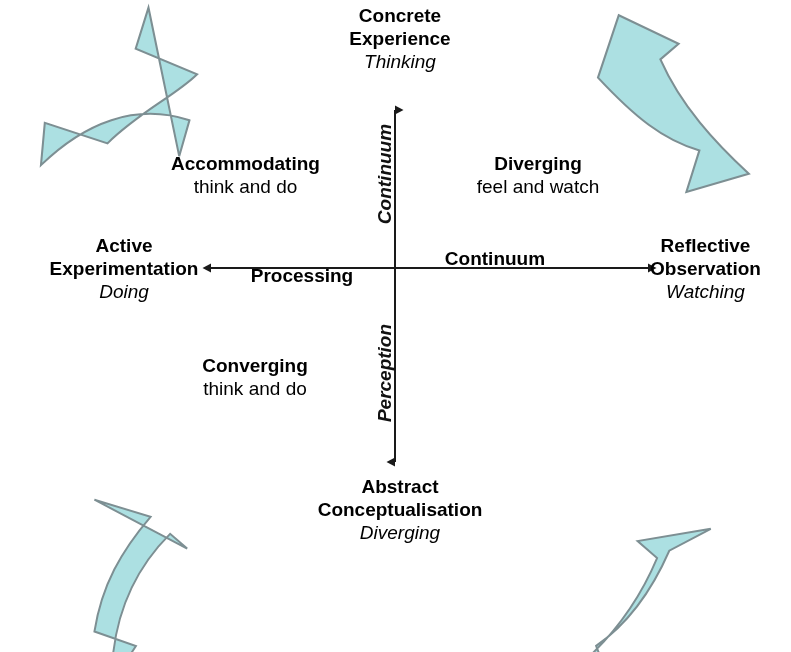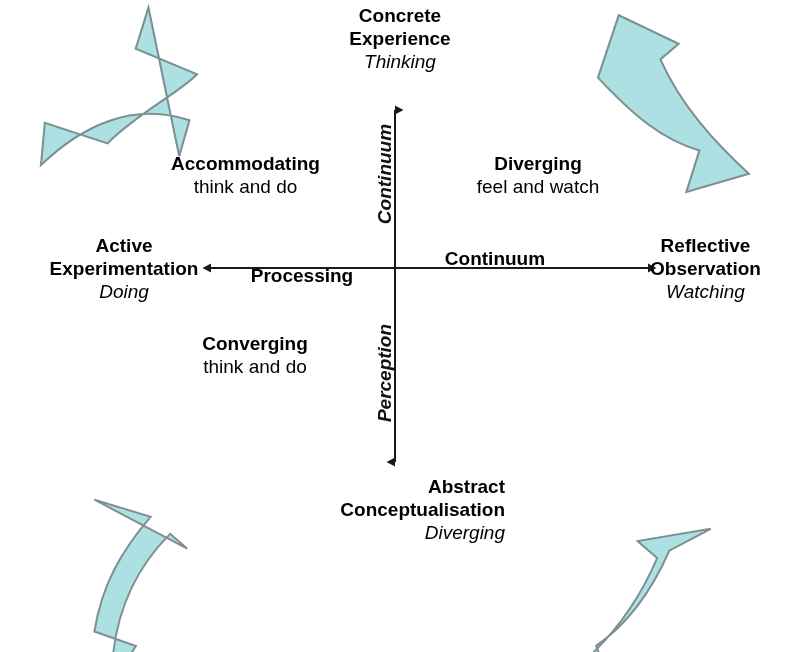--- a/index.html
+++ b/index.html
@@ -36,28 +36,28 @@
     display: block;
   }
   .lbl .i {
     font-style: italic;
     font-weight: normal;
     font-size: 19px;
     display: block;
   }
   
   #pole-top    { left: 295px; top: 4px;   width: 210px; }
-  #pole-bottom { left: 295px; top: 475px; width: 210px; text-align: right; }
+  #pole-bottom { left: 295px; top: 475px; width: 210px; }
   #pole-left   { left: 24px;   top: 234px; width: 200px; }
   #pole-right  { left: 618px; top: 234px; width: 175px; }
 
   
   #q-accommodating { left: 138px; top: 152px; width: 215px; }
   #q-diverging     { left: 443px; top: 152px; width: 190px; }
-  #q-converging    { left: 160px; top: 332px; width: 190px; }
+  #q-converging    { left: 160px; top: 354px; width: 190px; }
   #q-assimilating  { left: 438px; top: 350px; width: 200px; }
 
   
   #ax-processing {
     left: 237px; top: 247px; width: 130px;
     font-weight: bold; font-size: 19px; text-align: center; margin-top: 17px;
   }
   #ax-continuum-h {
     left: 425px; top: 247px; width: 140px;
     font-weight: bold; font-size: 19px; text-align: center;

